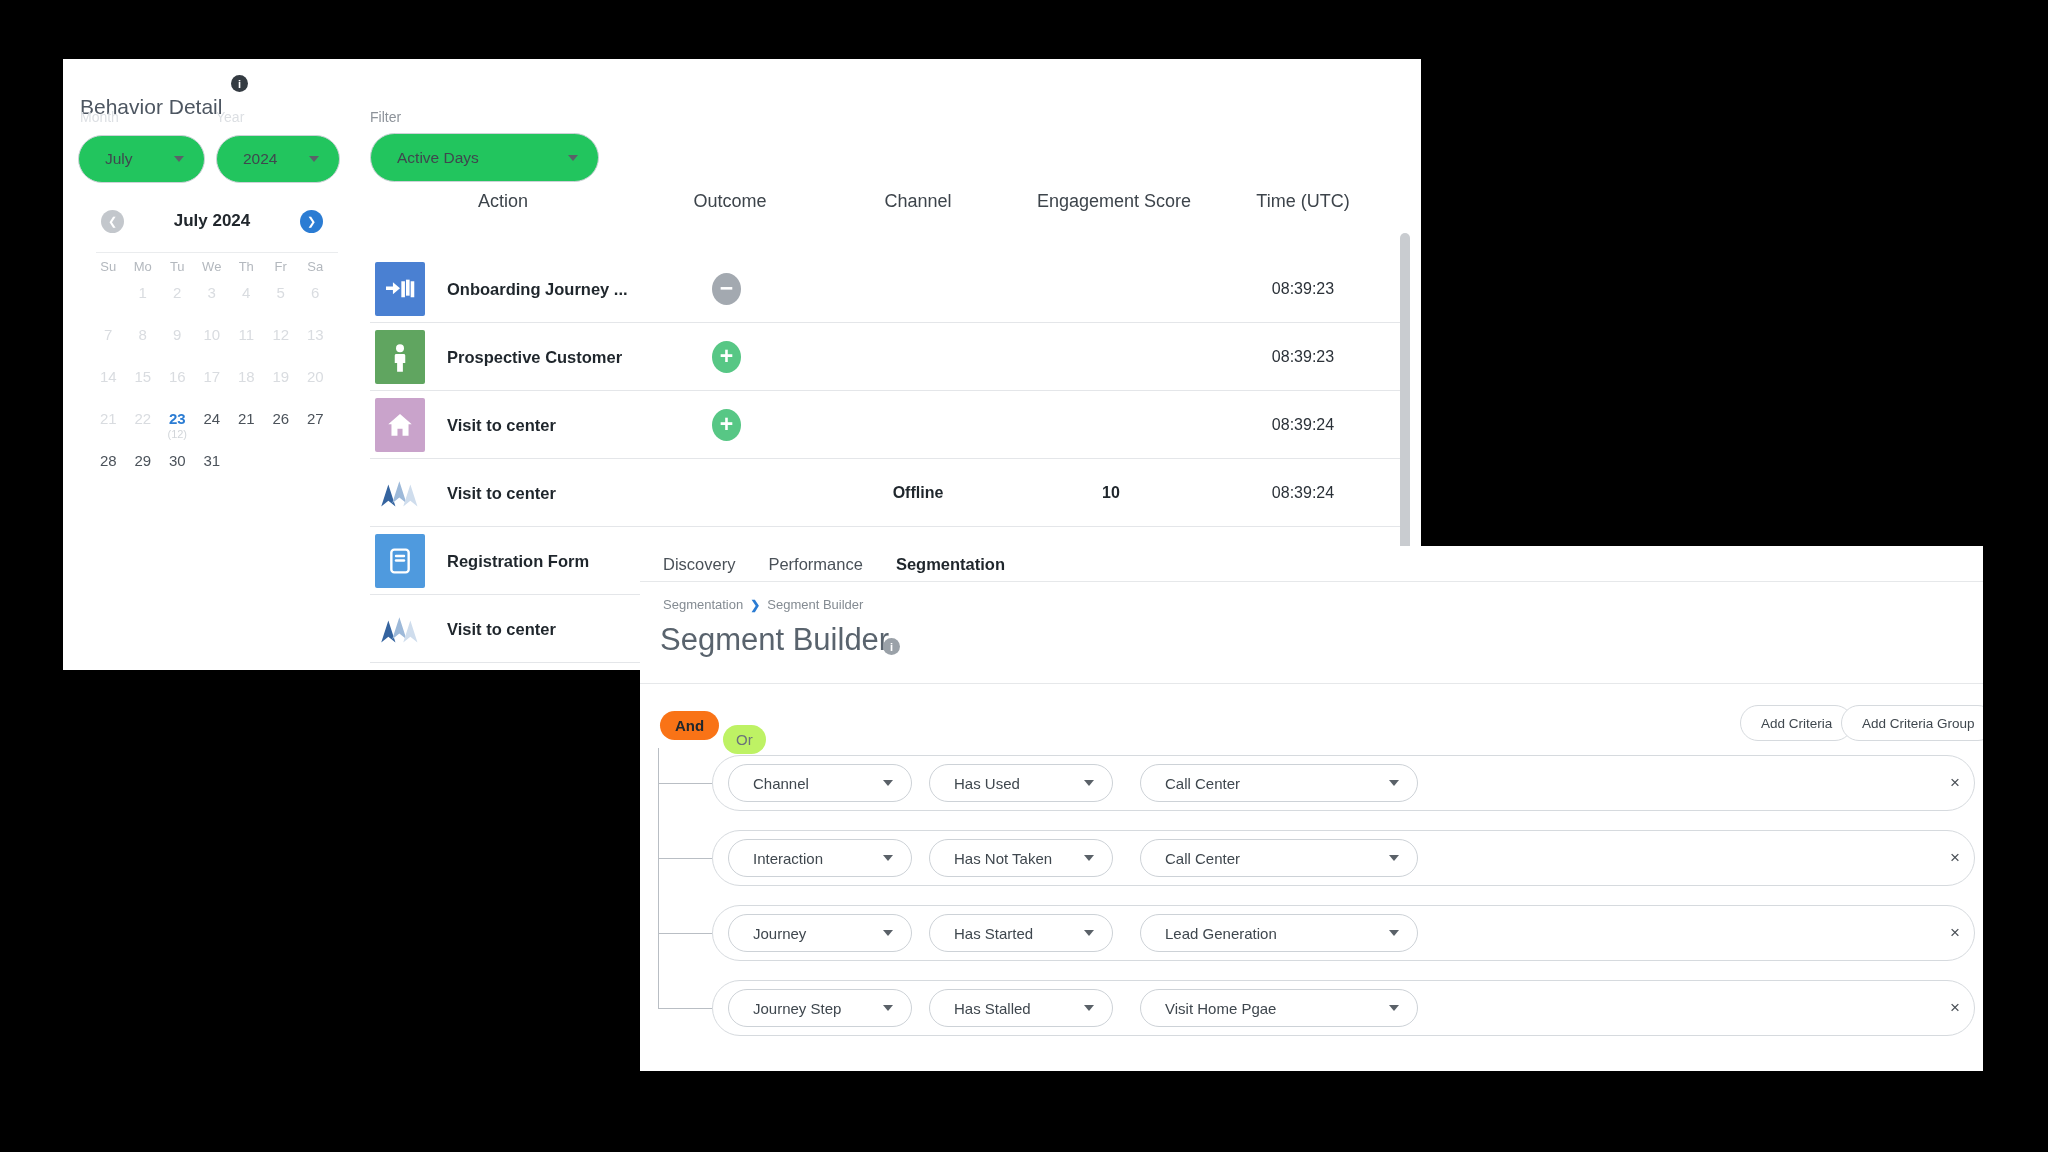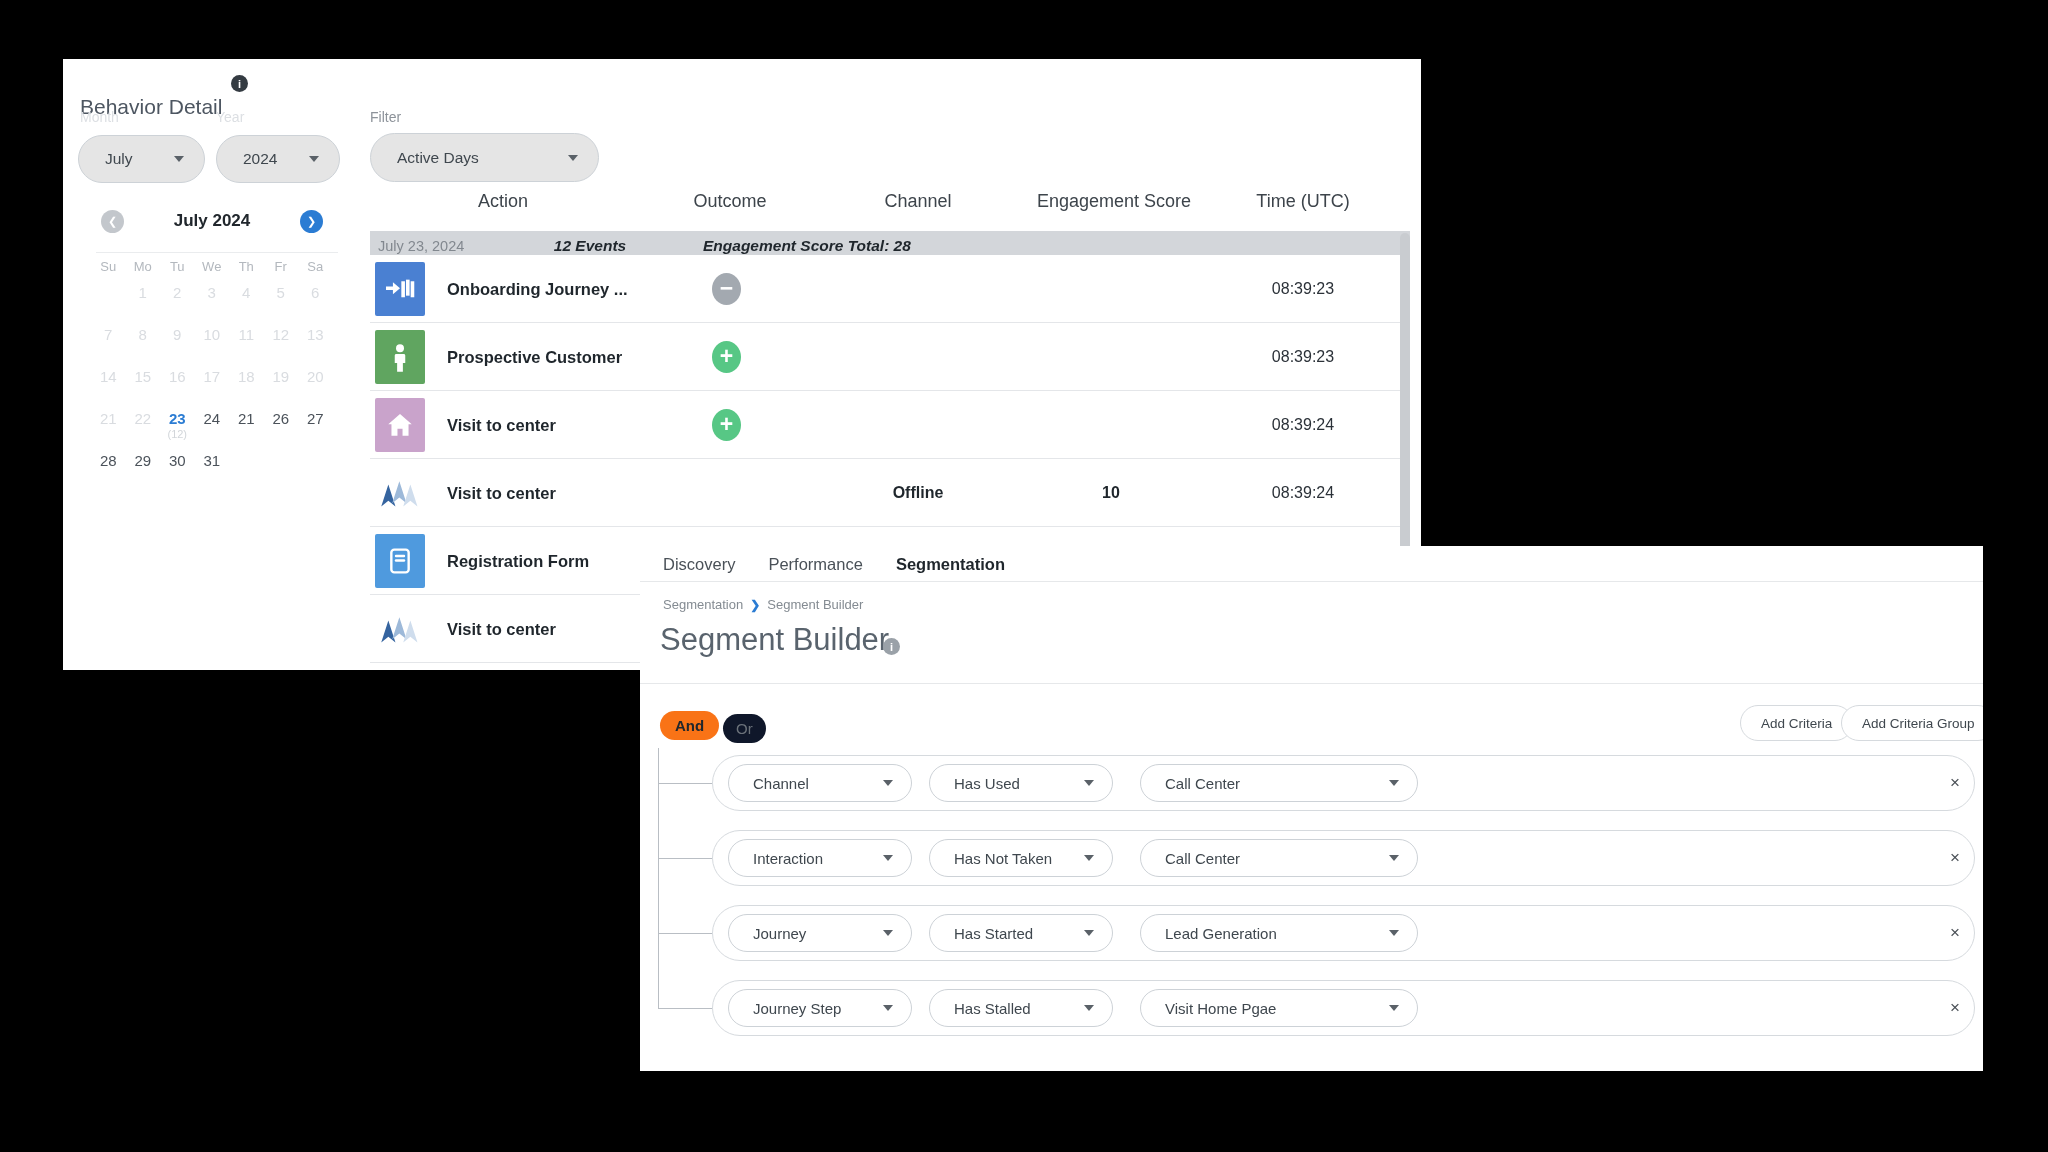--- a/index.html
+++ b/index.html
@@ -7,21 +7,21 @@
   .panel { position:absolute; background:#fff; overflow:hidden; }
 
   
   #behavior-panel { left:63px; top:59px; width:1358px; height:611px; }
   .bd-title { position:absolute; left:17px; top:12px; font-size:21px; color:#4d5661;margin-top:24px; }
   .info-icon { display:inline-flex; align-items:center; justify-content:center; width:17px; height:17px;
     border-radius:50%; color:#fff; font-size:11px; font-weight:bold; font-style:normal; }
   .info-dark { background:#343b42; position:absolute; left:168px; top:16px; }
   .info-gray { background:#9aa1a8; }
   .fld-label { position:absolute; font-size:14px; color:#dcdfe3; }
-  .pill { position:absolute; border:1.5px solid #cdd2d7; border-radius:26px; background:#e5e5e5;
+  .pill { position:absolute; border:1.5px solid #cdd2d7; border-radius:26px; background:#22c55e;
     display:flex; align-items:center; justify-content:space-between; padding:0 20px 0 26px;
     font-size:15.5px; color:#3f474e; }
   .chev { width:0; height:0; border-left:5px solid transparent; border-right:5px solid transparent;
     border-top:6px solid #5a6168; }
   #month-select { left:15px; top:76px; width:127px; height:48px; }
   #year-select  { left:153px; top:76px; width:124px; height:48px; }
 
   
   .cal-nav { position:absolute; width:23px; height:23px; border-radius:50%; color:#fff; font-size:11px;
     display:flex; align-items:center; justify-content:center; cursor:pointer; }
@@ -79,21 +79,21 @@
   .tab { cursor:pointer; white-space:nowrap; }
   .tab.active { font-weight:bold; color:#1f262c; }
   .sb-divider { position:absolute; left:0; width:100%; height:1px; background:#e6e8ea; }
   #breadcrumb { position:absolute; left:23px; top:51px; font-size:13px; color:#848b92; display:flex; align-items:center; gap:7px; }
   .crumb-sep { color:#2b7cd3; font-weight:bold; font-size:12px; }
   #sb-title { position:absolute; left:20px; top:76px; font-size:31px; color:#59636d; }
   #sb-info { position:absolute; left:243px; top:92px; }
   .logic-pill { position:absolute; height:29px; border-radius:15px; display:flex; align-items:center;
     justify-content:center; font-size:15px; cursor:pointer; }
   #and-pill { left:20px; top:165px; padding:0 15px; background:#f97316; font-weight:bold; color:#21272d; }
-  #or-pill { left:83px; top:168px; padding:0 13px; background:#0f172a; color:#6b727a; }
+  #or-pill { left:83px; top:179px; padding:0 13px; background:#bef264; color:#6b727a; }
   .add-btn { position:absolute; top:159px; height:36px; border-radius:18px; border:1px solid #d6dade;
     background:#fff; display:flex; align-items:center; padding:0 20px; font-size:13.5px; color:#3f474e; cursor:pointer; white-space:nowrap; }
   #add-criteria { left:1100px; }
   #add-criteria-group { left:1201px; }
   .conn { position:absolute; background:#b9bec4; }
   .conn-v { left:18px; top:202px; width:1px; height:260px; }
   .conn-h { left:18px; width:54px; height:1px; }
   #criteria-list { position:absolute; left:72px; top:209px; width:1263px; }
   .crit-row { position:relative; height:56px; border:1px solid #d6dade; border-radius:28px; background:#fff; margin-bottom:19px; }
   .crit-dd { position:absolute; top:8px; height:38px; border:1.5px solid #cdd2d7; border-radius:19px;
@@ -241,25 +241,20 @@
     <span>Active Days</span>
     <span class="chev"></span>
   </div>
 
   <span class="th" style="left:440px;">Action</span>
   <span class="th" style="left:667px;">Outcome</span>
   <span class="th" style="left:855px;">Channel</span>
   <span class="th" style="left:1051px;">Engagement Score</span>
   <span class="th" style="left:1240px;">Time (UTC)</span>
 
-  <div id="summary-row">
-    <span class="sum-date">July 23, 2024</span>
-    <span class="sum-events">12 Events</span>
-    <span class="sum-score">Engagement Score Total: 28</span>
-  </div>
 
   <div id="bd-rows">
       <div class="bd-row">
         <span class="row-icon ic-journey">
           <svg width="32" height="32" viewBox="0 0 24 24">
             <path fill="#fff" d="M1.5 10.2h5.2V7l5.3 4.5-5.3 4.5v-3.2H1.5z"></path>
             <rect fill="#fff" x="13" y="6.2" width="2.7" height="12"></rect>
             <rect fill="#fff" x="16.5" y="5" width="2.7" height="12"></rect>
             <rect fill="#fff" x="20" y="6.2" width="2.7" height="12"></rect>
           </svg>

